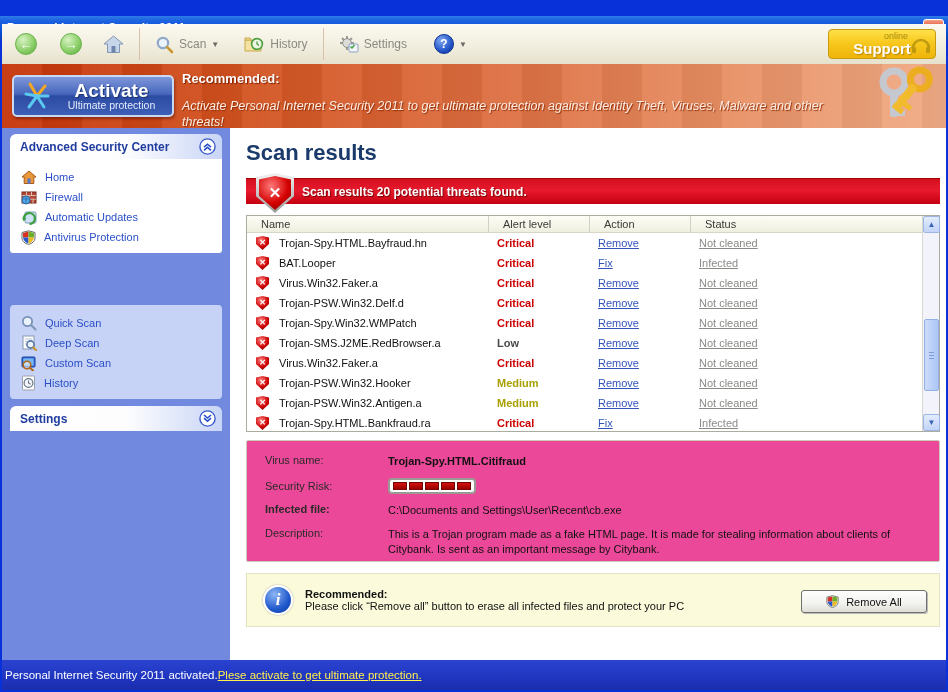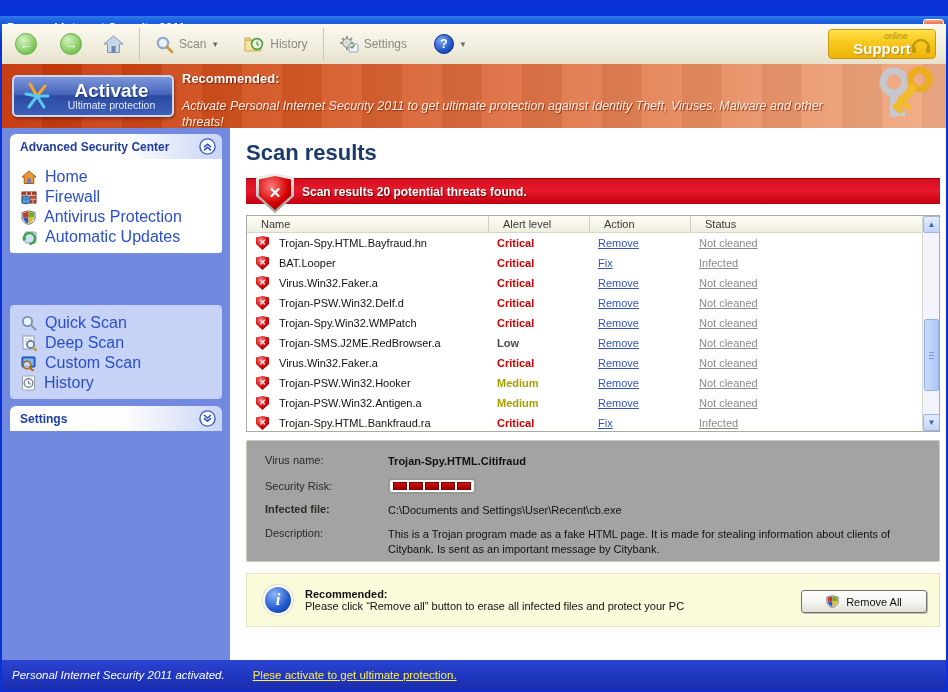--- a/index.html
+++ b/index.html
@@ -60,21 +60,21 @@
   
   .sidebar { position:absolute; left:0; top:0; width:228px; bottom:0; }
   .sb-panel { position:absolute; left:8px; width:212px; }
   .sb-header { height:25px; border-radius:6px 6px 0 0;
     background:linear-gradient(90deg,#FFFFFF 0%,#FDFDFE 55%,#C9D5F6 100%);
     display:flex; align-items:center; padding:0 6px 0 10px; }
   .sb-header .sb-title { flex:1; color:#1F3C9E; font-weight:bold; font-size:12px; }
   .sb-body { background:#fff; border-radius:0 0 3px 3px; padding:8px 0 6px 0; }
   .sb-body2 { background:#C6D2F6; border-radius:4px; padding:8px 0 6px 0; }
   .sb-item { display:flex; align-items:center; gap:8px; height:20px; padding-left:11px; }
-  .sb-item .lbl { color:#2B4FC8; font-size:16px; }
+  .sb-item .lbl { color:#2B4FC8; font-size:11px; }
 
   
   .page-title { position:absolute; left:16px; top:12px; color:#1A3A6B; font-size:22px; font-weight:bold; }
   .alert-bar { position:absolute; left:16px; top:50px; width:694px; height:26px;
     border-top:1px solid #A00000;
     background:linear-gradient(180deg,#D40F1E 0%,#E81A2E 45%,#C4000F 100%);
     display:flex; align-items:center; }
   .alert-shield { position:absolute; left:10px; top:-6px; width:38px; height:40px;
     background:linear-gradient(180deg,#F2F2F2,#9A9A9A);
     clip-path:polygon(50% 0,100% 10%,100% 58%,50% 100%,0 58%,0 10%);
@@ -111,21 +111,21 @@
     background:linear-gradient(180deg,#E3ECFD,#C2D4F8); border:1px solid #9DB6E4; border-radius:2px;
     color:#3A62B4; font-size:8px; text-align:center; line-height:15px; }
   .sb-up { top:0; } .sb-down { bottom:0; }
   .sb-thumb { position:absolute; left:1px; width:15px; top:103px; height:72px;
     background:linear-gradient(90deg,#CCDBFB,#ACC6F6); border:1px solid #92B0E6; border-radius:2px; }
   .sb-thumb::after { content:""; position:absolute; left:4px; right:4px; top:32px; height:8px;
     background:repeating-linear-gradient(180deg,#7E9CD8 0 1px,transparent 1px 3px); }
 
   
   .details { position:absolute; left:16px; top:312px; width:694px; height:122px;
-    background:#a3a3a3; border:1px solid #C9C9B6; border-radius:2px; padding:13px 0 0 18px; font-size:11px; }
+    background:#ec4899; border:1px solid #C9C9B6; border-radius:2px; padding:13px 0 0 18px; font-size:11px; }
   .d-row { display:flex; margin-bottom:9px; }
   .d-label { width:123px; color:#2a2a28; }
   .d-label.bold { font-weight:bold; }
   .d-value { color:#111; max-width:540px; line-height:1.35; }
   .d-value.bold { font-weight:bold; }
   .risk-meter { display:inline-flex; gap:2px; border:2px solid #9a9a94; border-radius:4px; background:#fff; padding:2px 3px; }
   .risk-block { width:14px; height:8px; background:linear-gradient(180deg,#D01010,#9C0000); border:1px solid #700; }
 
   
   .recommend { position:absolute; left:16px; top:445px; width:694px; height:54px;
@@ -139,22 +139,22 @@
   .removeall-btn { position:absolute; right:12px; top:16px; width:126px; height:23px;
     border:1px solid #707070; border-radius:3px;
     background:linear-gradient(180deg,#FEFEFE 0%,#F2F2EE 60%,#DFDFD6 100%);
     display:flex; align-items:center; justify-content:center; gap:7px; font-size:11px; color:#111;
     box-shadow:1px 1px 0 #bbb; }
 
   
   .statusbar { position:absolute; left:2px; right:2px; top:660px; height:30px;
     background:linear-gradient(180deg,#2A43D0 0%,#1F35BE 60%,#1A2DAC 100%);
     display:flex; align-items:center; font-size:11.5px; }
-  .status-text { color:#fff; margin-left:10px;font-style:italic; }
-  .status-link { color:#FFF04A; text-decoration:underline; margin-left:28px; cursor:pointer; }
+  .status-text { color:#fff; margin-left:3px; }
+  .status-link { color:#FFF04A; text-decoration:underline; cursor:pointer; }
 
   svg { display:block; }
 </style>
 </head>
 <body>
 
 <div class="window">
 
   <div class="titlebar">
     <span class="title">Personal Internet Security 2011</span>
@@ -302,36 +302,36 @@
                   <line x1="8" y1="5.6" x2="8" y2="9.2"></line>
                   <line x1="4" y1="9.2" x2="4" y2="13"></line>
                   <line x1="12" y1="9.2" x2="12" y2="13"></line>
                 </g>
                 <circle cx="5" cy="10" r="4" fill="#58A8E8" stroke="#2868A8"></circle>
                 <path d="M1.6 9 h6.8 M5 6.3 v7.4" stroke="#2868A8" stroke-width="0.8" fill="none"></path>
               </svg>
             <span class="lbl">Firewall</span>
           </div>
           <div class="sb-item">
+            <svg width="16" height="15" viewBox="0 0 16 15">
+                <rect x="4" y="2" width="11" height="11" rx="1.4" fill="#CFE2F4" stroke="#7898C0"></rect>
+                <path d="M3 9.5 a5.5 5.5 0 1 1 5.5 4.5" stroke="#3CA03C" stroke-width="2.2" fill="none"></path>
+                <polygon points="1.2,7.6 5.4,8.6 2.6,11.6" fill="#3CA03C"></polygon>
+              </svg>
+            <span class="lbl">Automatic Updates</span>
+          </div>
+          <div class="sb-item">
             <svg width="15" height="15" viewBox="0 0 15 15">
                 <path d="M7.5 0.8 L14 2.5 V8 C14 11.4 10.8 13.6 7.5 14.4 C4.2 13.6 1 11.4 1 8 V2.5 Z" fill="#fff" stroke="#666"></path>
                 <path d="M7.5 1.6 V7.4 H2 V3 Z" fill="#D83020"></path>
                 <path d="M7.5 1.6 V7.4 H13 V3 Z" fill="#68B028"></path>
                 <path d="M7.5 7.4 H2 C2.4 10.6 5 12.6 7.5 13.4 Z" fill="#2858C8"></path>
                 <path d="M7.5 7.4 H13 C12.6 10.6 10 12.6 7.5 13.4 Z" fill="#E8B820"></path>
               </svg>
             <span class="lbl">Antivirus Protection</span>
-          </div>
-          <div class="sb-item">
-            <svg width="16" height="15" viewBox="0 0 16 15">
-                <rect x="4" y="2" width="11" height="11" rx="1.4" fill="#CFE2F4" stroke="#7898C0"></rect>
-                <path d="M3 9.5 a5.5 5.5 0 1 1 5.5 4.5" stroke="#3CA03C" stroke-width="2.2" fill="none"></path>
-                <polygon points="1.2,7.6 5.4,8.6 2.6,11.6" fill="#3CA03C"></polygon>
-              </svg>
-            <span class="lbl">Automatic Updates</span>
           </div>
         </div>
       </div>
 
       <div class="sb-panel" style="top:177px;">
         <div class="sb-body2">
           <div class="sb-item">
             <svg width="16" height="16" viewBox="0 0 16 16">
                 <circle cx="6.5" cy="6.5" r="4.6" fill="#EAF2FB" stroke="#7890B8" stroke-width="1.8"></circle>
                 <line x1="10.2" y1="10.2" x2="14.5" y2="14.5" stroke="#8098B8" stroke-width="2.2" stroke-linecap="round"></line>

